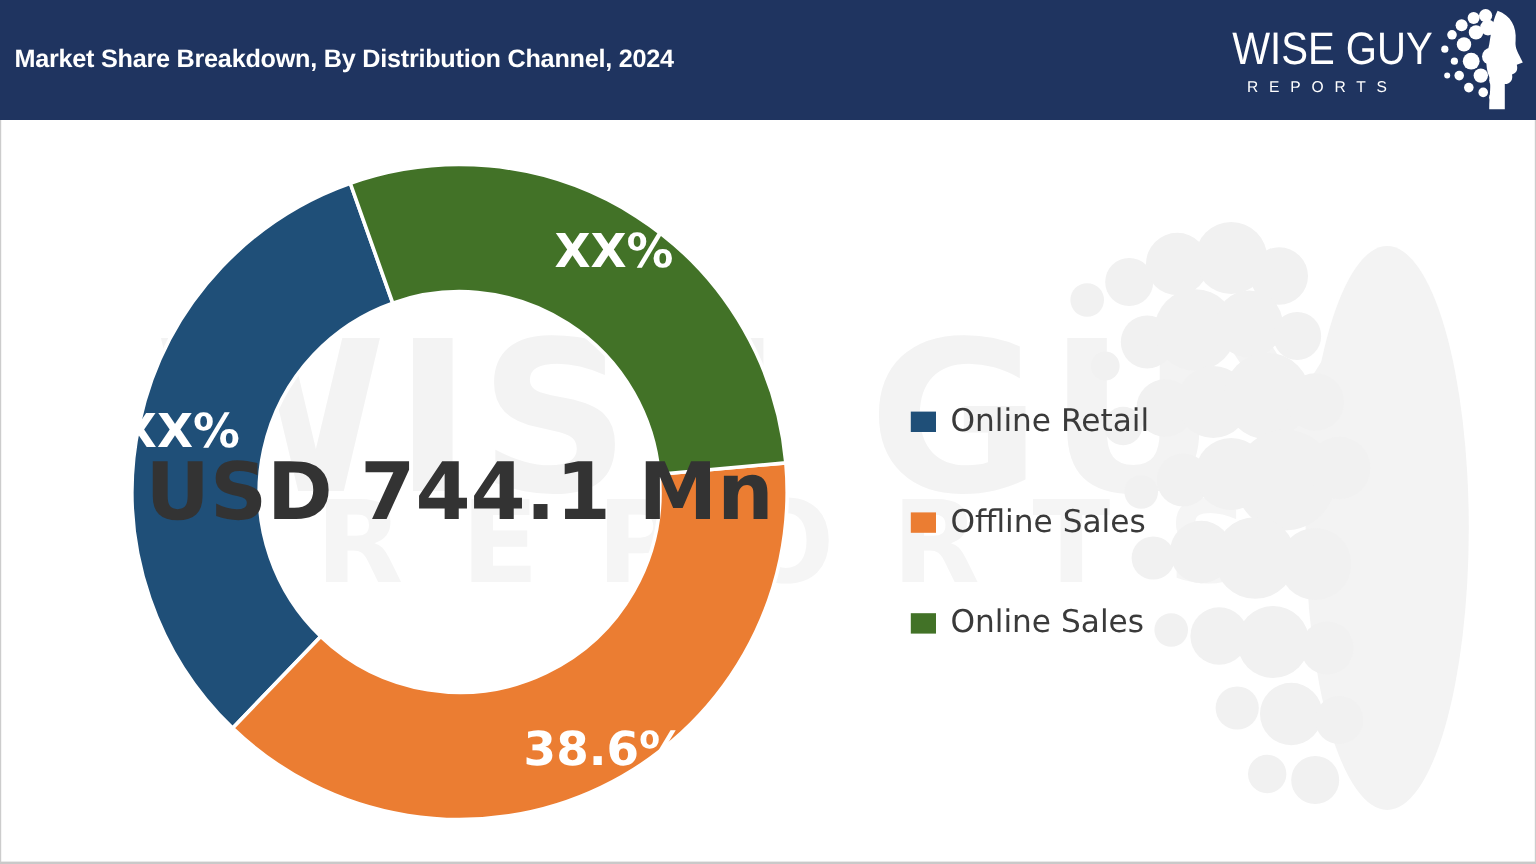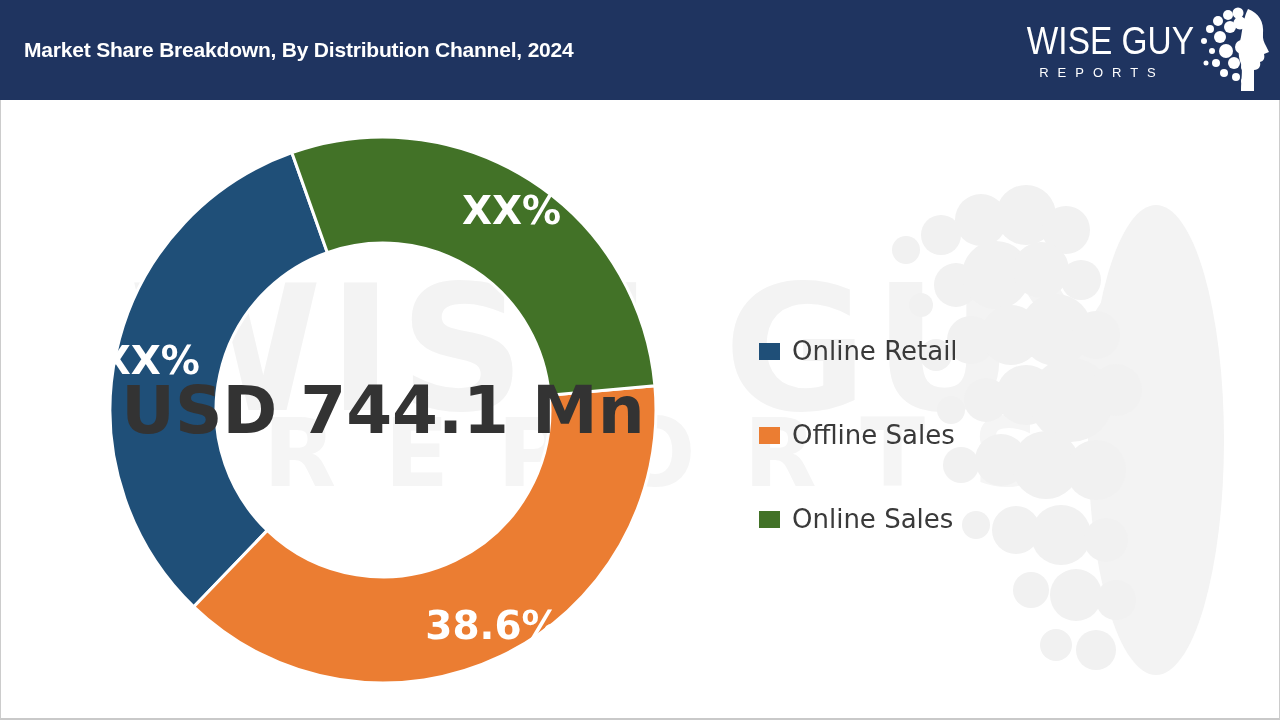--- a/index.html
+++ b/index.html
@@ -3,21 +3,21 @@
 <meta charset="utf-8">
 <style>
   * { margin:0; padding:0; box-sizing:border-box; }
   html,body { width:1280px; height:720px; overflow:hidden; background:#ffffff;
               font-family:"DejaVu Sans", sans-serif; }
 
   
   .header { position:absolute; left:0; top:0; width:1280px; height:100px;
             background:#1F3460; display:flex; align-items:center; justify-content:space-between; }
   .header-title { color:#ffffff; font-family:"Liberation Sans", sans-serif;
-                  font-weight:bold; font-size:21px; letter-spacing:-0.2px; padding-left:24px; }
+                  font-weight:bold; font-size:21px; letter-spacing:-0.2px; padding-left:12px; }
   .logo { display:flex; align-items:center; padding-right:10px; }
   .logo-text { text-align:center; margin-right:2px; }
   .logo-name { color:#ffffff; font-family:"Liberation Sans", sans-serif; font-size:38px;
                font-weight:500; letter-spacing:0px; transform:scaleX(.88); transform-origin:right center; white-space:nowrap; }
   .logo-sub { color:#ffffff; font-family:"Liberation Sans", sans-serif; font-size:13px;
               letter-spacing:9px; margin-top:2px; padding-left:6px; white-space:nowrap; }
 
   
   .content { position:absolute; left:0; top:100px; width:1280px; height:620px;
              background:#ffffff; border-left:1px solid #cccccc; border-right:1px solid #cccccc;
@@ -125,21 +125,21 @@
     </g>
   </svg>
 
   <svg class="donut-svg" width="1280" height="620" viewBox="0 0 1280 620">
       <path d="M 290.9 52.7 A 273 273 0 0 0 192.8 506.8 L 266.3 430.4 A 167 167 0 0 1 326.3 152.6 Z" fill="#1F4F78" stroke="#ffffff" stroke-width="3" stroke-linejoin="round"></path>
       <path d="M 192.8 506.8 A 273 273 0 0 0 653.9 285.7 L 548.3 295.2 A 167 167 0 0 1 266.3 430.4 Z" fill="#EB7D32" stroke="#ffffff" stroke-width="3" stroke-linejoin="round"></path>
       <path d="M 653.9 285.7 A 273 273 0 0 0 290.9 52.7 L 326.3 152.6 A 167 167 0 0 1 548.3 295.2 Z" fill="#427227" stroke="#ffffff" stroke-width="3" stroke-linejoin="round"></path>
     </svg>
 
   <div class="slice-label" style="left: 149.303px; top: 259.774px;">XX%</div>
-  <div class="slice-label" style="left: 492px; top: 524.651px;">38.6%</div>
+  <div class="slice-label" style="left: 503px; top: 524.651px;">38.6%</div>
   <div class="slice-label" style="left: 510.607px; top: 109.673px;">XX%</div>
 
   <div class="center-label">USD 744.1 Mn</div>
 
   <div class="legend">
     <div class="legend-item">
       <span class="legend-swatch" style="background: rgb(31, 79, 120);"></span>
       <span class="legend-label">Online Retail</span>
     </div>
     <div class="legend-item">

